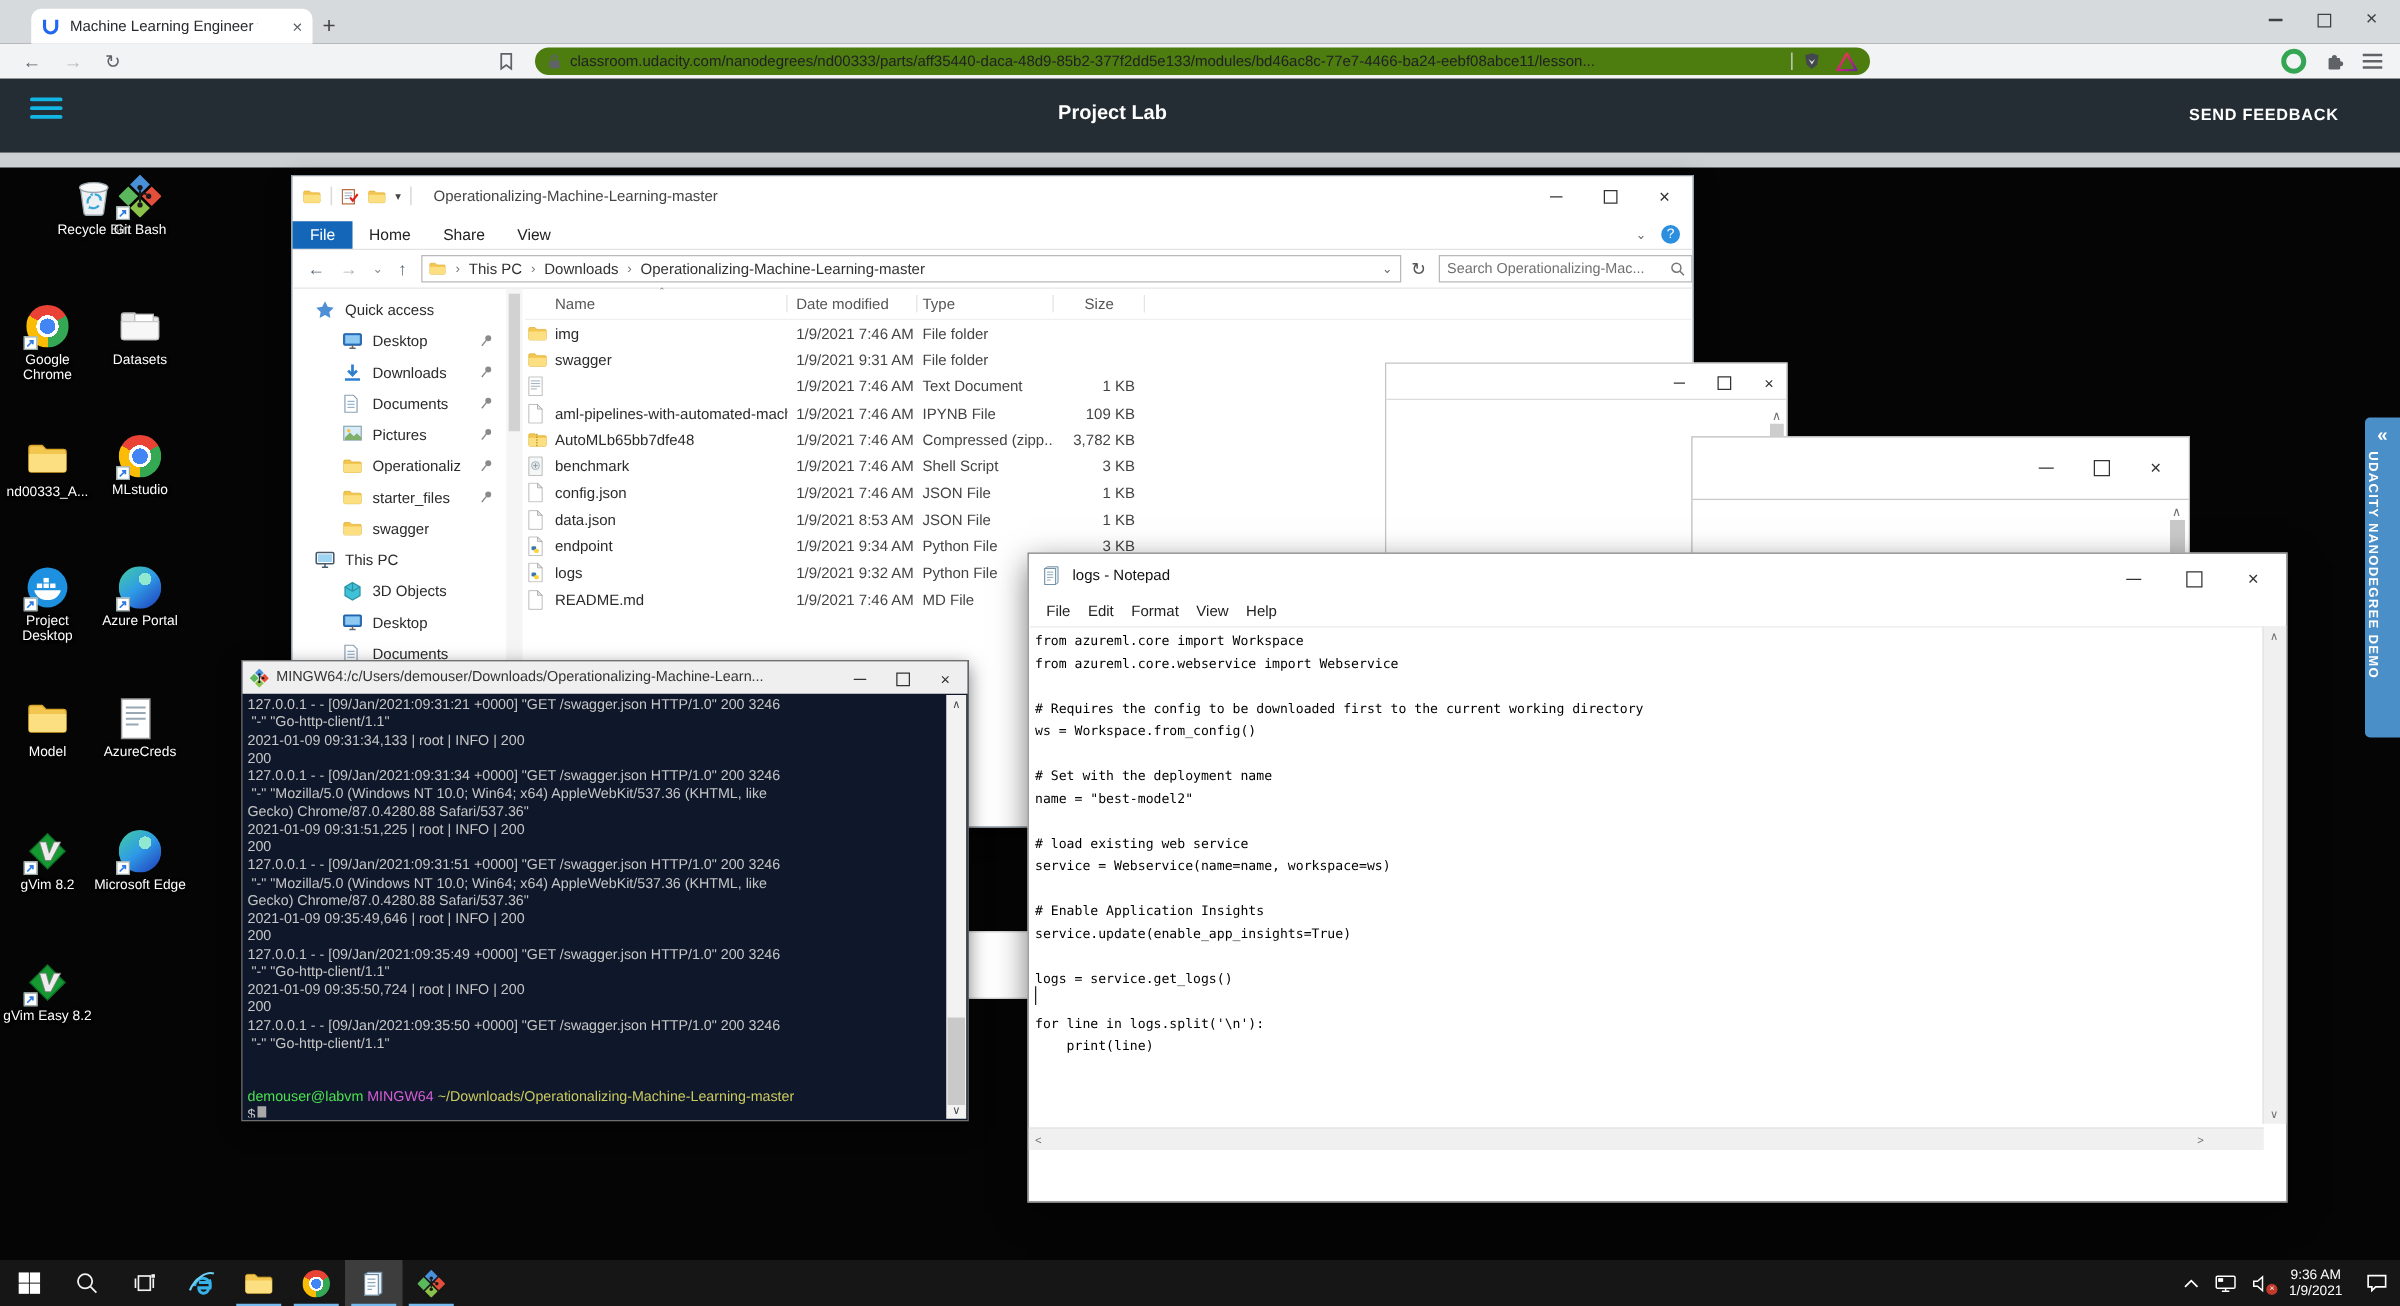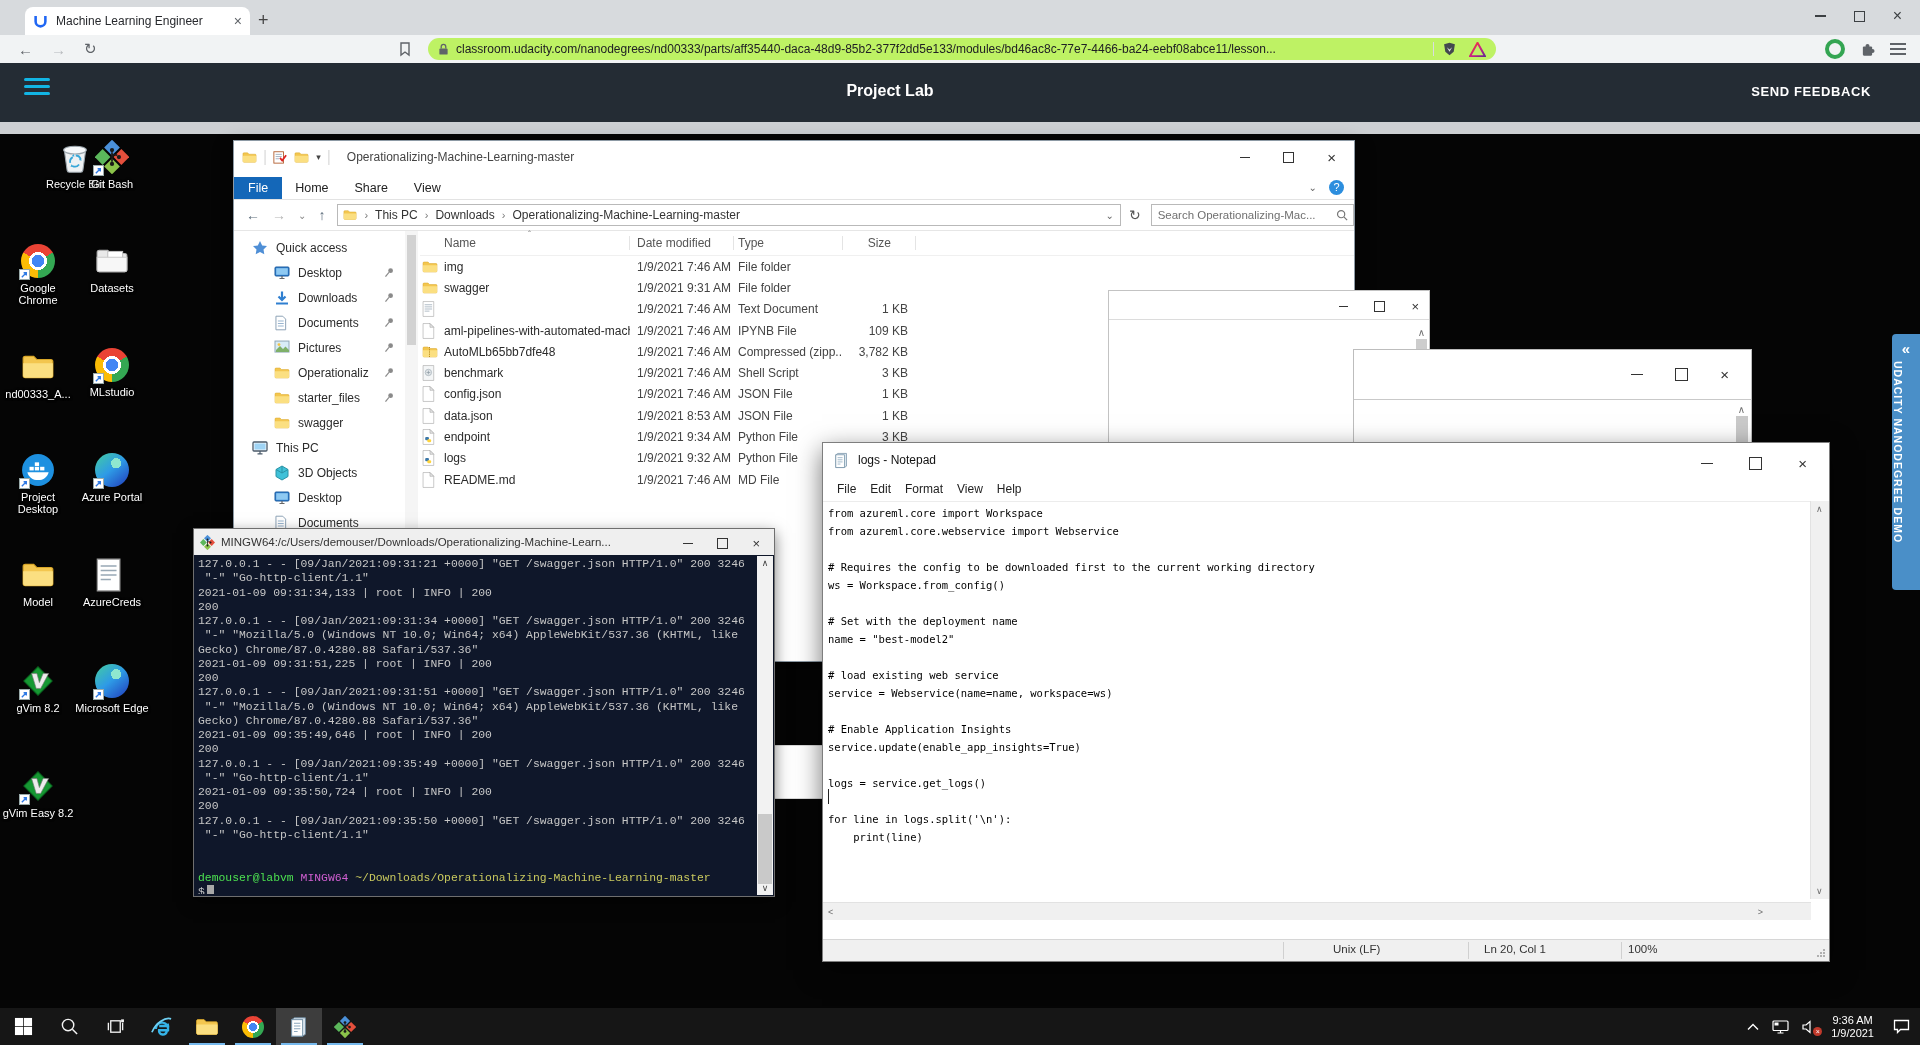--- a/index.html
+++ b/index.html
@@ -17,21 +17,21 @@
   #newtab{left:258px;top:10px;color:#444;font-size:18px;}
   .winctl{display:flex;gap:28px;align-items:center;color:#3c4043;}
   #brow-ctl{right:18px;top:6px;height:20px;}
   .ctl-min{width:11px;height:2px;background:#3c4043;}
   .ctl-restore{width:9px;height:9px;border:1.4px solid #3c4043;position:relative;background:#d7dadd;}
   .ctl-restore:before{content:"";position:absolute;left:2px;top:-4px;width:9px;height:9px;border:1.4px solid #3c4043;z-index:-1;}
   .ctl-x{font-size:16px;line-height:1;color:#3c4043;}
   #toolbar{left:0;top:35px;width:1920px;height:28px;background:#f1f3f4;display:flex;align-items:center;}
   .navbtn{font-size:15px;margin-left:18px;color:#5f6368;}
   .navbtn.dis{color:#b7babd;}
-  #urlbar{position:absolute;left:428px;top:3px;width:1068px;height:22px;background:#bef264;border-radius:11px;
+  #urlbar{position:absolute;left:428px;top:3px;width:1068px;height:22px;background:#4d7c0f;border-radius:11px;
           display:flex;align-items:center;padding:0 10px;box-sizing:border-box;}
   #url-text{font-size:12px;color:#202124;margin-left:7px;white-space:nowrap;overflow:hidden;}
   .url-sep{width:1px;height:14px;background:#dadce0;margin:0 8px 0 auto;}
   #tb-right{position:absolute;right:14px;top:3px;display:flex;align-items:center;gap:14px;height:22px;}
   .ring{width:12px;height:12px;border:4px solid #34a552;border-radius:50%;}
 
   
   #uda-head{left:0;top:63px;width:1920px;height:59px;background:#242c34;}
   #uda-burger{left:24px;top:11px;width:26px;}
   #uda-burger div{height:3px;background:#12b5e4;border-radius:2px;margin:4px 0;}
@@ -111,21 +111,21 @@
   #winB .wctl{position:absolute;right:22px;top:17px;gap:30px;}
   #fragC{left:773px;top:745px;width:50px;height:52px;background:#fff;border:1px solid #d8d8d8;}
 
   
   #terminal{left:193px;top:528px;width:582px;height:369px;border:1px solid #6f6f6f;background:#0c0c0c;
             box-shadow:0 5px 14px rgba(0,0,0,.5);}
   #term-title{height:26px;background:#efefef;display:flex;align-items:center;padding-left:6px;}
   #term-title .t{font-size:11.5px;color:#333;margin-left:6px;white-space:nowrap;overflow:hidden;max-width:440px;}
   #term-ctl{position:absolute;right:14px;top:8px;gap:24px;}
   #term-body{position:absolute;left:4px;top:28px;right:18px;bottom:2px;overflow:hidden;
-     font-family:Liberation Mono, monospace;font-size:11.4px;line-height:14.25px;
+     font-family:Liberation Sans, sans-serif;font-size:11.4px;line-height:14.25px;
      color:#c6c6c6;white-space:pre;}
   #term-scroll{position:absolute;right:1px;top:27px;width:16px;bottom:1px;background:#f2f2f2;}
   #term-scroll .a{position:absolute;left:0;width:16px;text-align:center;color:#444;font-size:9px;}
   #term-thumb{position:absolute;left:1px;width:14px;top:258px;height:70px;background:#c9c9c9;}
   .tp-user{color:#4ce150;} .tp-host{color:#d25fd2;} .tp-path{color:#c9c95e;}
   #term-cursor{display:inline-block;width:7px;height:12px;background:#a8a8a8;vertical-align:-2px;margin-left:2px;}
 
   
   #notepad{left:822px;top:442px;width:1008px;height:520px;border:1px solid #7e7e7e;
            box-shadow:0 8px 24px rgba(0,0,0,.55);}
@@ -884,29 +884,20 @@
     <div id="np-text"><div>from azureml.core import Workspace</div><div>from azureml.core.webservice import Webservice</div><div> </div><div># Requires the config to be downloaded first to the current working directory</div><div>ws = Workspace.from_config()</div><div> </div><div># Set with the deployment name</div><div>name = "best-model2"</div><div> </div><div># load existing web service</div><div>service = Webservice(name=name, workspace=ws)</div><div> </div><div># Enable Application Insights</div><div>service.update(enable_app_insights=True)</div><div> </div><div>logs = service.get_logs()</div><div> </div><div>for line in logs.split('\n'):</div><div>    print(line)</div><div> </div></div>
     <div id="np-caret"></div>
     <div id="np-vscroll">
       <span class="np-arrow" style="top:3px;left:5px;">∧</span>
       <span class="np-arrow" style="bottom:3px;left:5px;">∨</span>
     </div>
     <div id="np-hscroll">
       <span class="np-arrow" style="left:5px;top:4px;">&lt;</span>
       <span class="np-arrow" style="right:48px;top:4px;">&gt;</span>
     </div>
-    <div id="np-status">
-      <div class="st-div" style="left:460px;"></div>
-      <span class="abs" style="left:510px;top:3px;">Unix (LF)</span>
-      <div class="st-div" style="left:645px;"></div>
-      <span class="abs" style="left:661px;top:3px;">Ln 20, Col 1</span>
-      <div class="st-div" style="left:798px;"></div>
-      <span class="abs" style="left:805px;top:3px;">100%</span>
-      <div id="np-grip"></div>
-    </div>
   </div>
 
   <div class="abs" id="side-tab">
     <div class="chev">«</div>
     <div class="vt">UDACITY NANODEGREE DEMO</div>
   </div>
 
   <div class="abs" id="taskbar">
     <div id="tb-buttons" style="display:flex;">
         <div class="tbtn">

